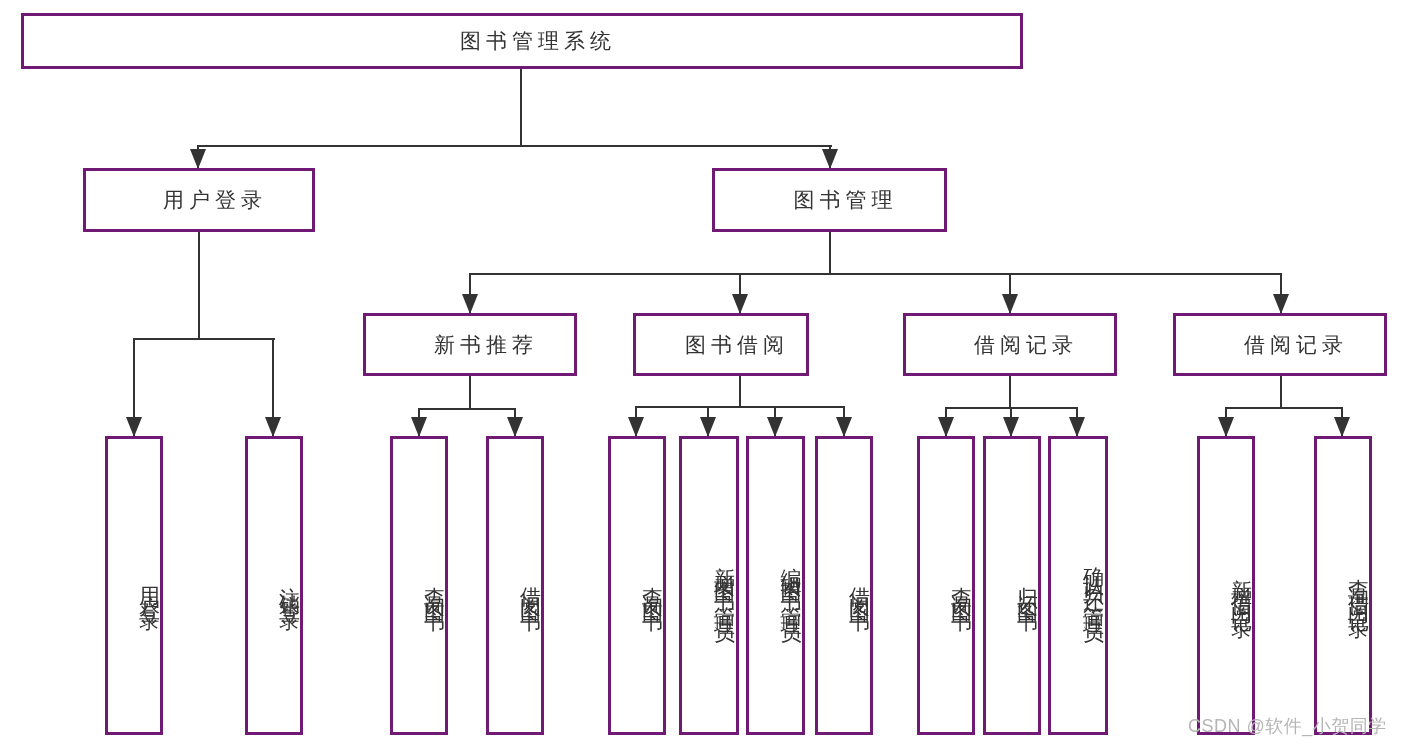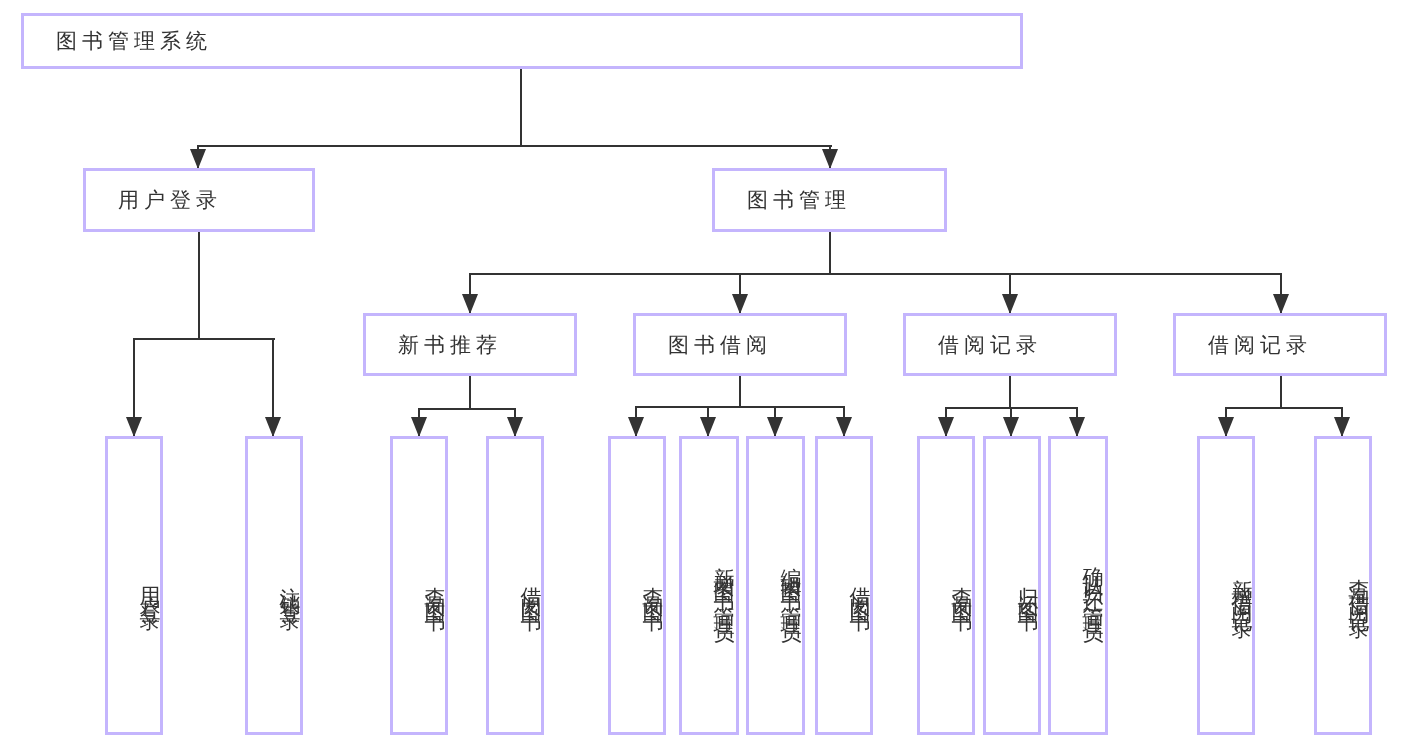--- a/index.html
+++ b/index.html
@@ -8,23 +8,24 @@
     width: 1405px;
     height: 747px;
     background: #ffffff;
     font-family: "Liberation Sans", sans-serif;
     overflow: hidden;
   }
   .box {
     position: absolute;
     box-sizing: border-box;
     background: #ffffff;
-    border: 3px solid #c4b5fd;
+    border: 3px solid #701a75;
     display: flex;
     align-items: center;
+    justify-content: center;
     color: #333333;
     font-size: 21px;
     letter-spacing: 5px;
     z-index: 2;
     padding-left: 32px;
   }
   .box.vertical span {
     writing-mode: vertical-lr;
     text-orientation: mixed;
     letter-spacing: 8px;
@@ -122,21 +123,21 @@
   <div class="box" style="left:83px; top:168px; width:232px; height:64px;">
     <span>用户登录</span>
   </div>
   <div class="box" style="left:712px; top:168px; width:235px; height:64px;">
     <span>图书管理</span>
   </div>
 
   <div class="box" style="left:363px; top:313px; width:214px; height:63px;">
     <span>新书推荐</span>
   </div>
-  <div class="box" style="left:633px; top:313px; width:214px; height:63px;">
+  <div class="box" style="left:633px; top:313px; width:176px; height:63px;">
     <span>图书借阅</span>
   </div>
   <div class="box" style="left:903px; top:313px; width:214px; height:63px;">
     <span>借阅记录</span>
   </div>
   <div class="box" style="left:1173px; top:313px; width:214px; height:63px;">
     <span>借阅记录</span>
   </div>
 
   <div class="box vertical" style="left:105px; top:436px; width:58px; height:299px;">
@@ -172,14 +173,15 @@
   <div class="box vertical" style="left:1048px; top:436px; width:60px; height:299px;">
     <span>确认归还（管理员）</span>
   </div>
   <div class="box vertical" style="left:1197px; top:436px; width:58px; height:299px;">
     <span>新增借阅记录</span>
   </div>
   <div class="box vertical" style="left:1314px; top:436px; width:58px; height:299px;">
     <span>查询借阅记录</span>
   </div>
 
+  <div id="watermark">CSDN @软件_小贺同学</div>
 
 </div>
 
 </body></html>

